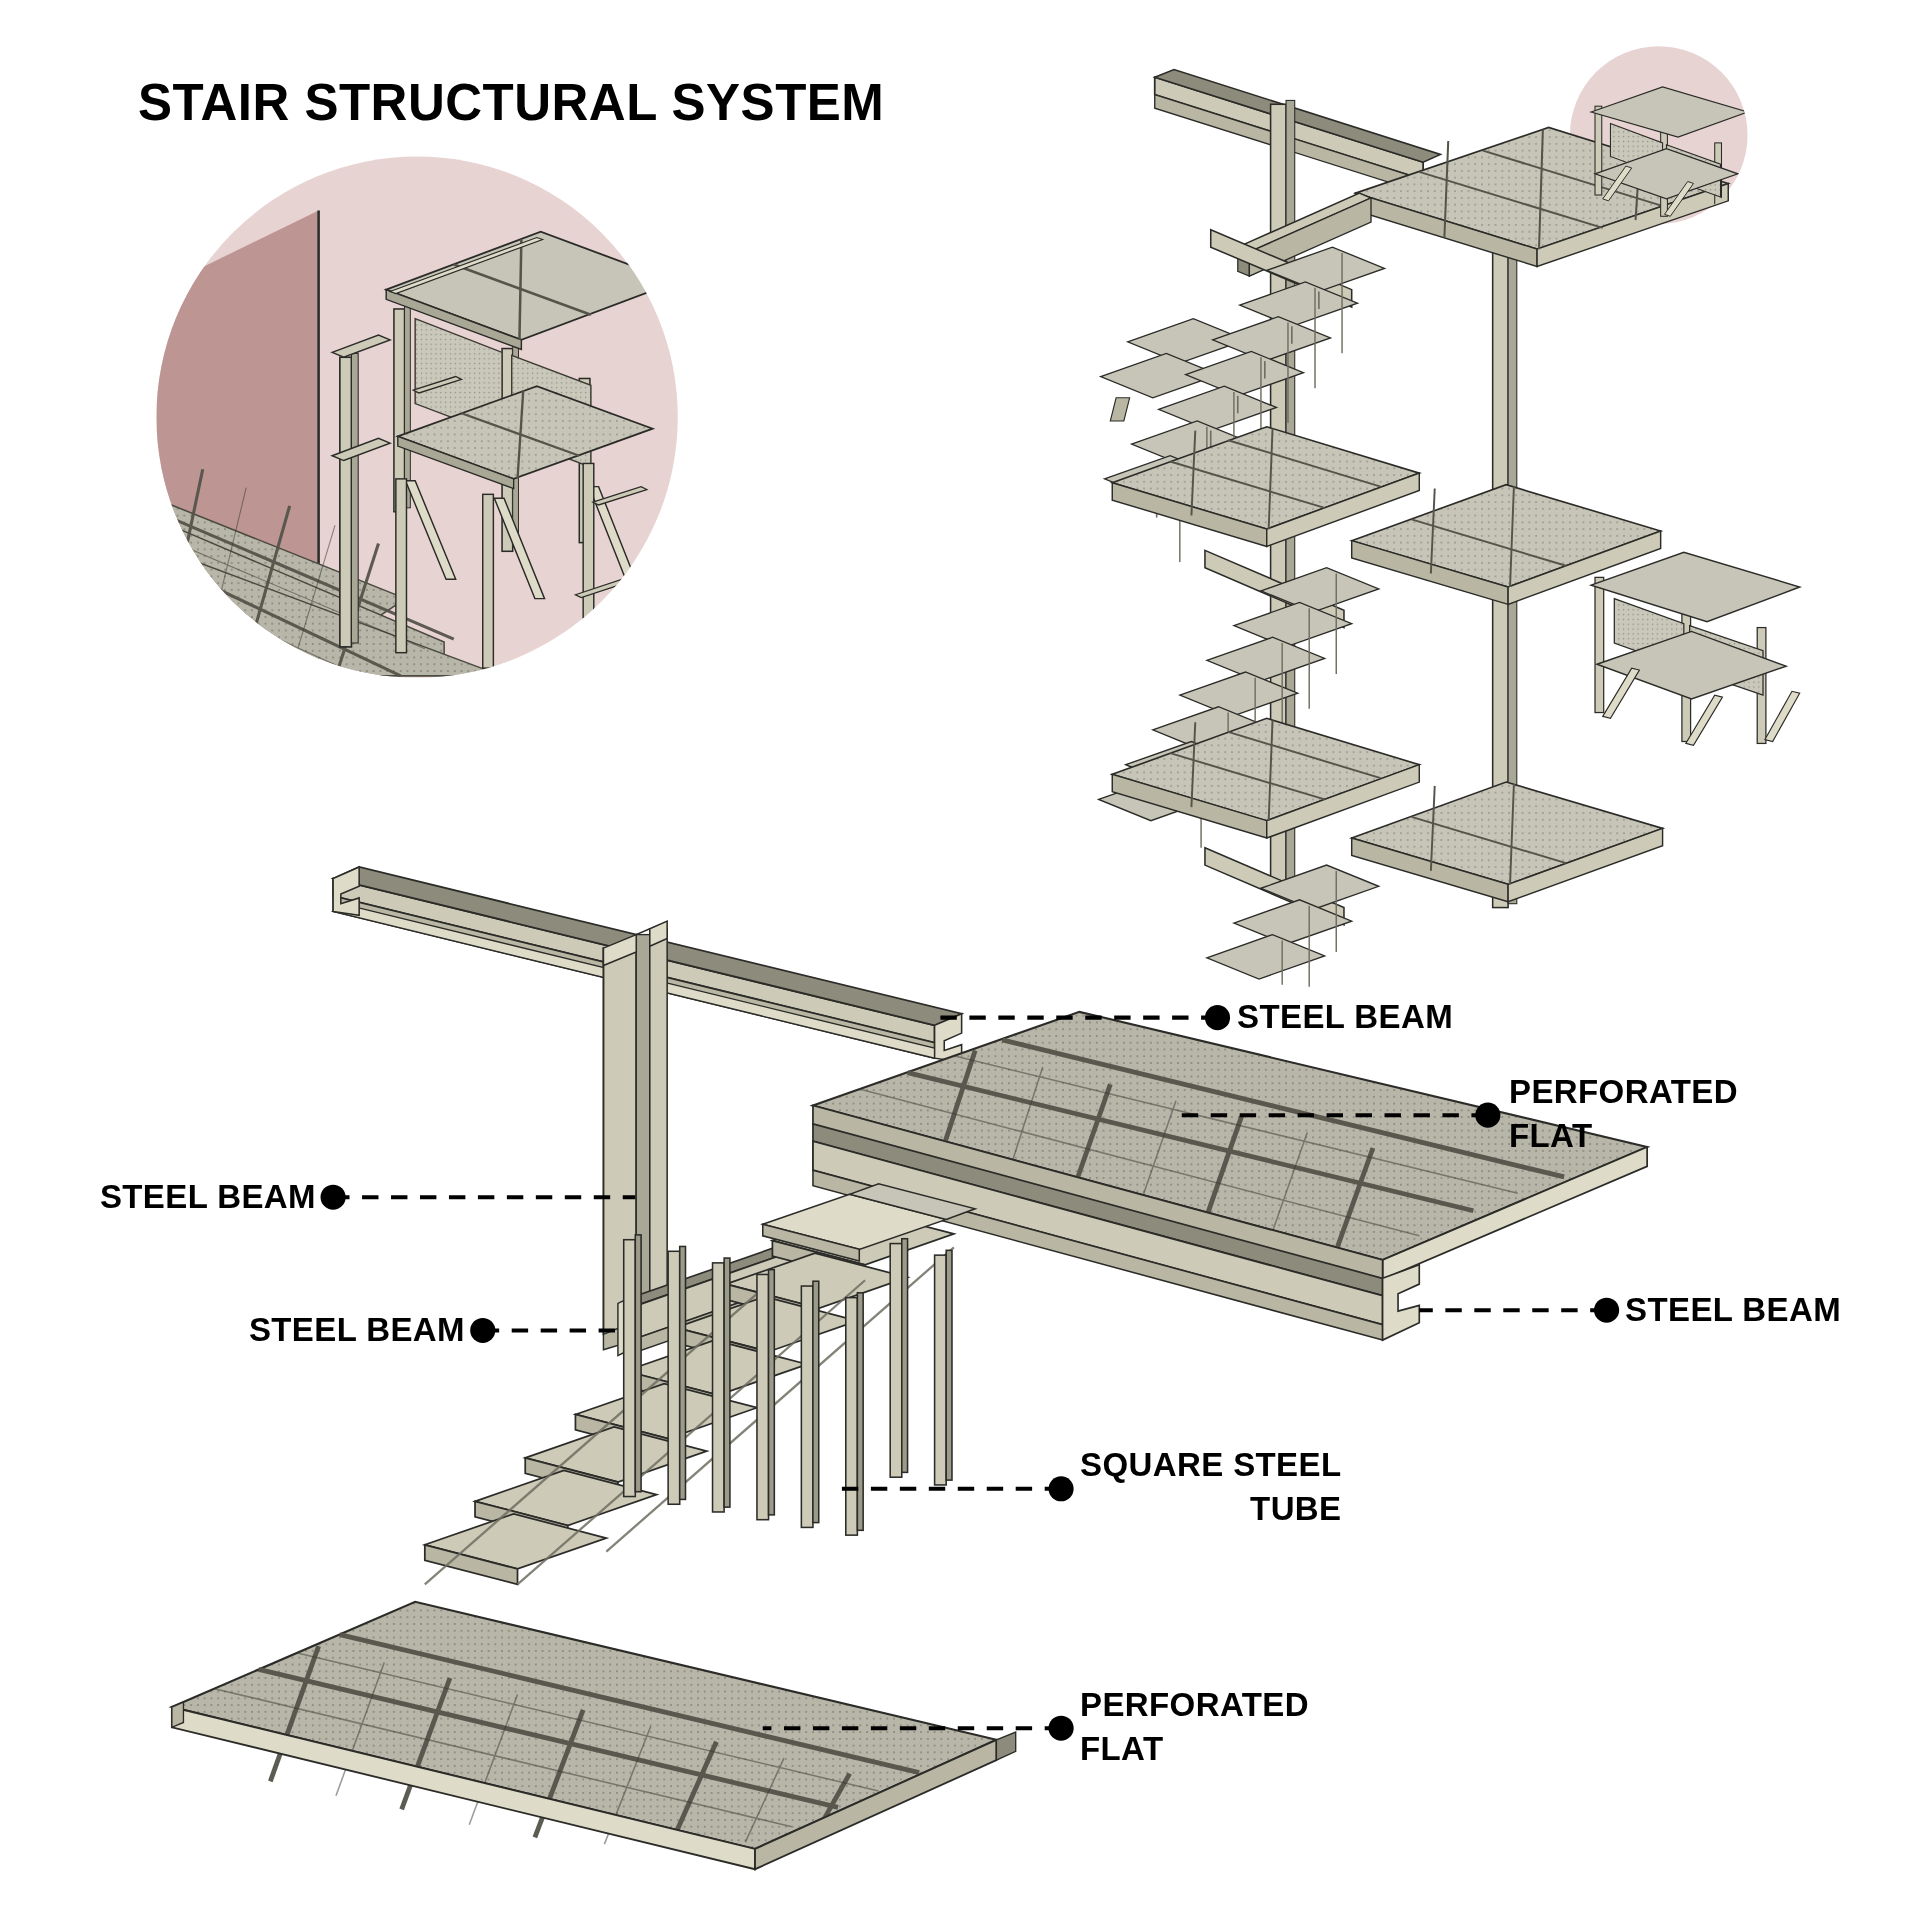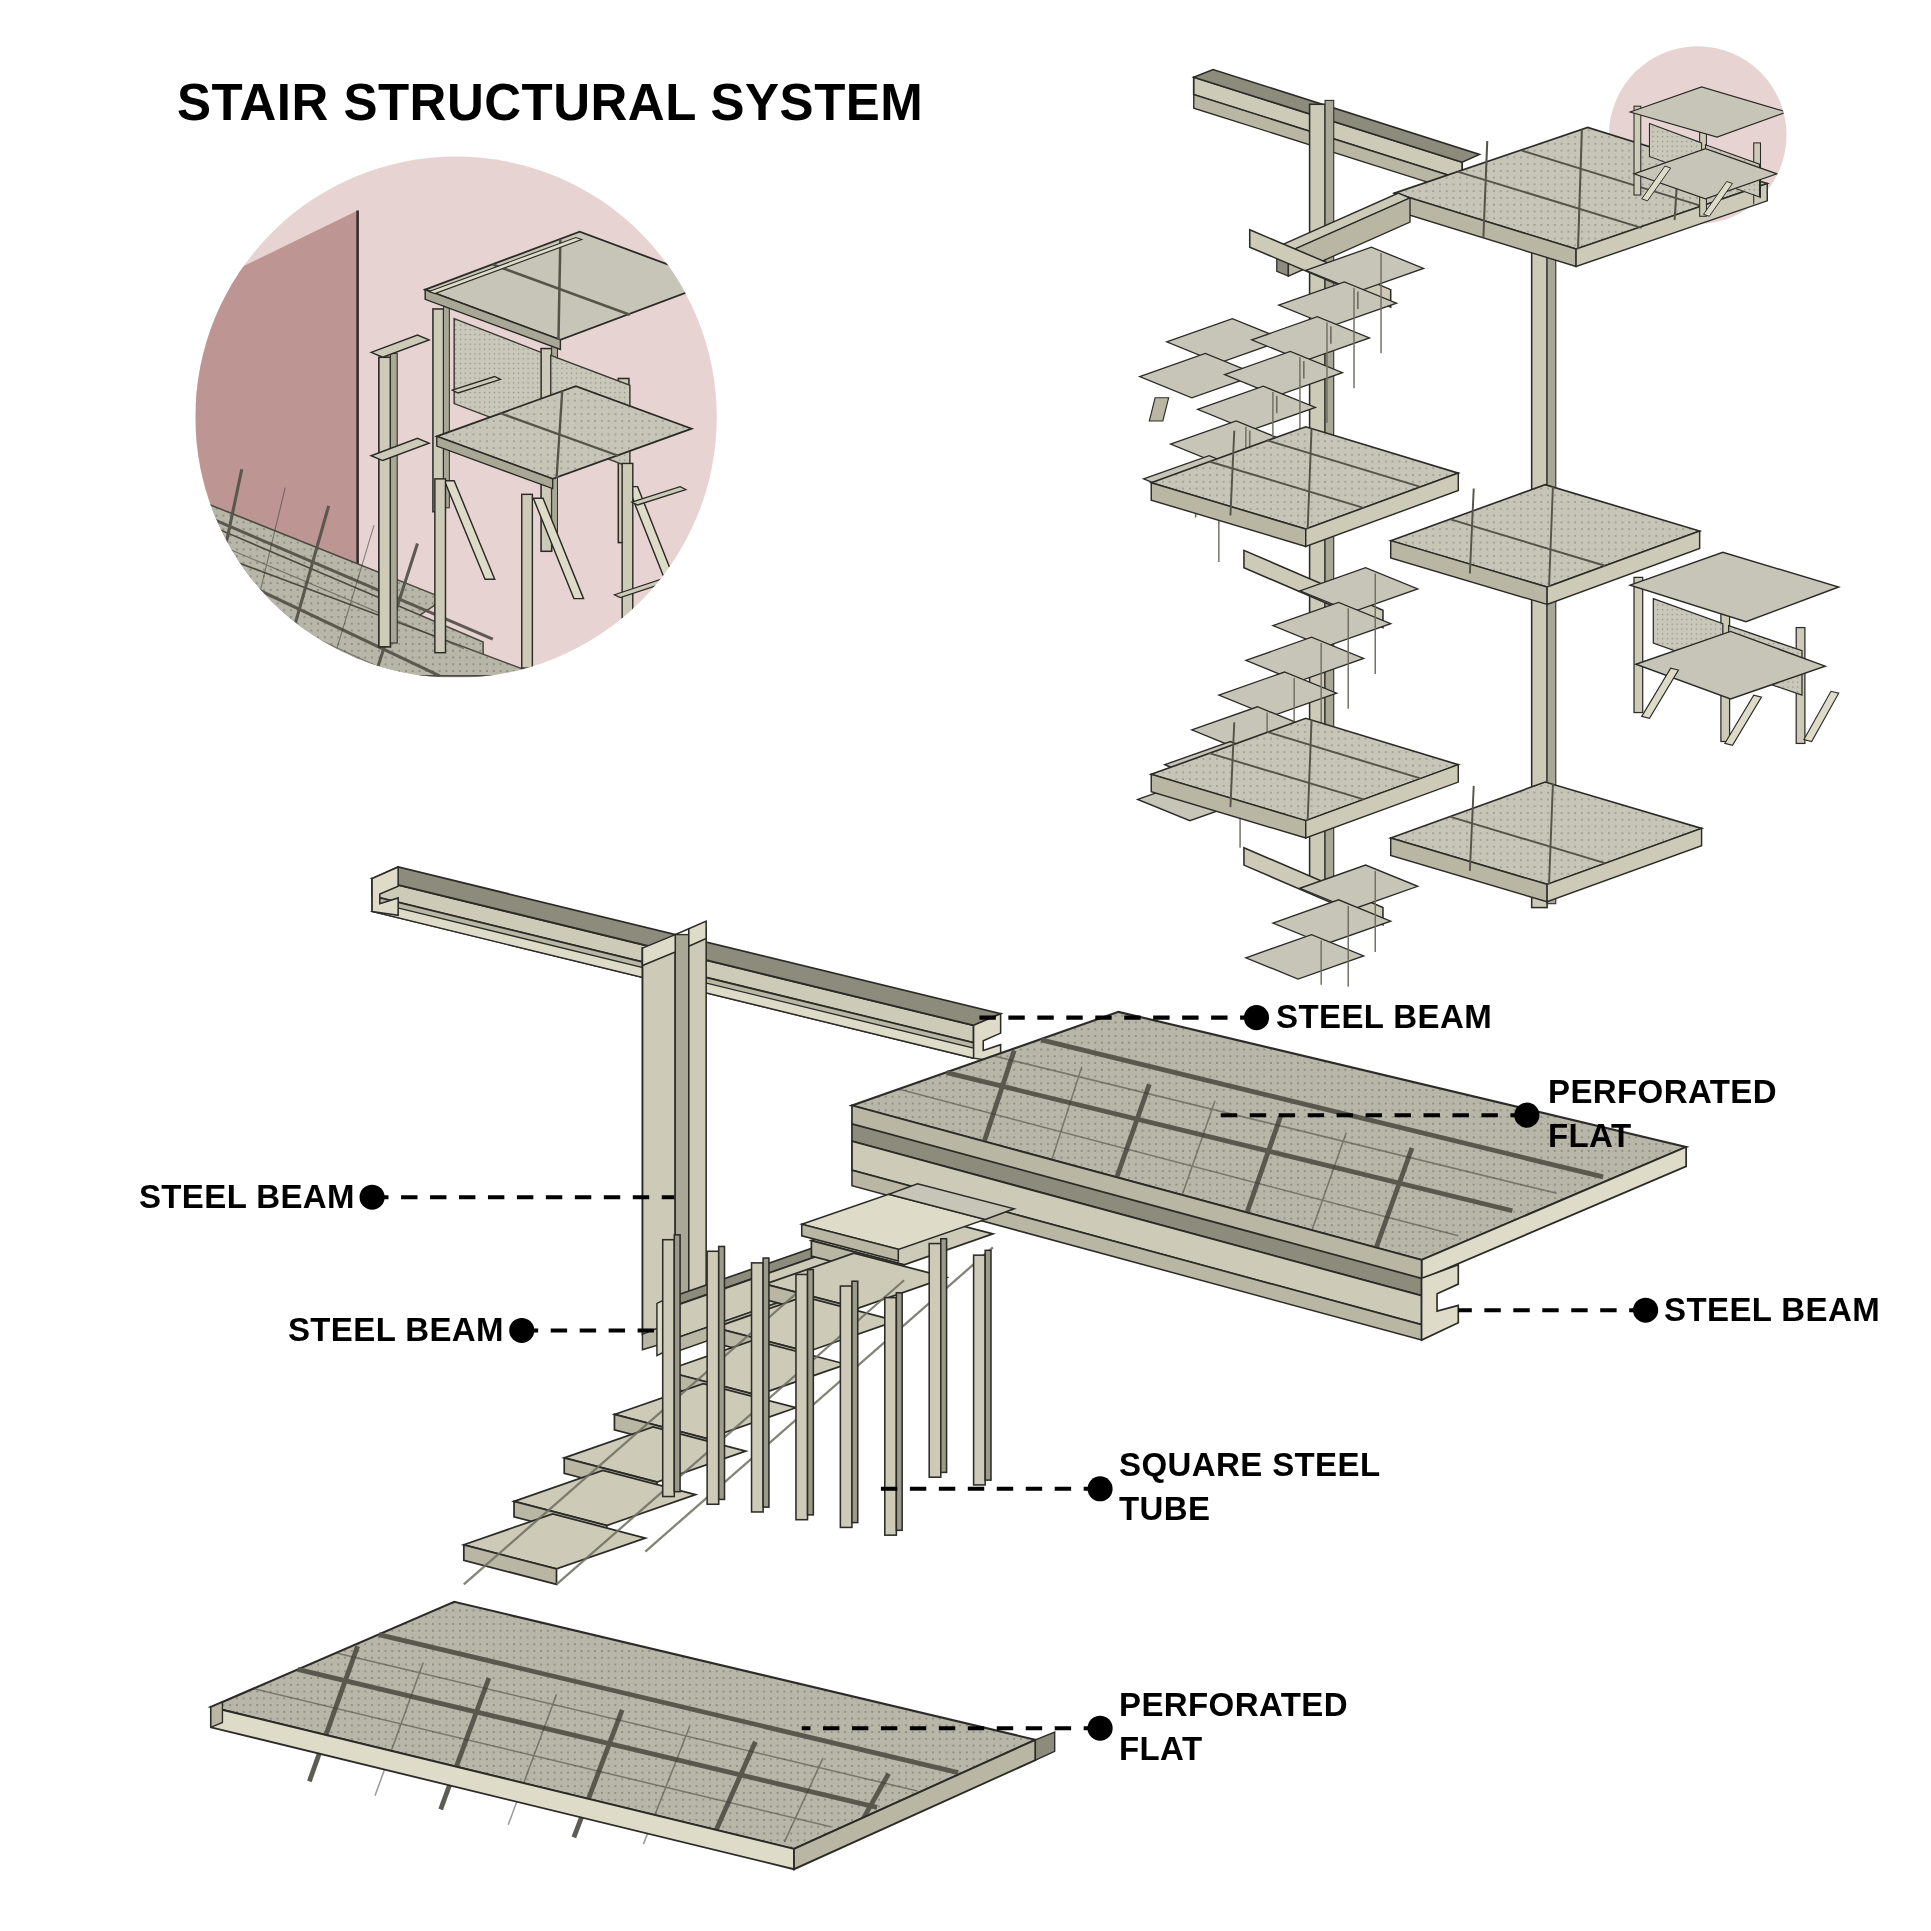--- a/index.html
+++ b/index.html
@@ -1,21 +1,21 @@
 <!DOCTYPE html>
 <html><head>
 <meta charset="utf-8">
 <style>
   html, body { margin:0; padding:0; background:#ffffff; }
   body {
     width:1931px; height:1931px; position:relative; overflow:hidden;
     font-family:"Liberation Sans", sans-serif;
     -webkit-font-smoothing:antialiased;
   }
-  #sheet { position:absolute; inset:0;margin-left:39px; }
+  #sheet { position:absolute; inset:0; }
   #title {
     position:absolute; left:138px; top:73px;
     font-family:"Liberation Sans", sans-serif;
     font-weight:700; font-size:51px; letter-spacing:0.5px;
     color:#000; white-space:nowrap;
   }
   svg.layer { position:absolute; left:0; top:0; width:1931px; height:1931px; }
   .callout-text {
     position:absolute; color:#000;
     font-family:"Liberation Sans", sans-serif;
@@ -499,18 +499,18 @@
   <div class="callout-text right" style="left:1237px; top:995px;">STEEL BEAM</div>
 
   <div class="callout-text right" style="left:1509px; top:1070px;"><span>PERFORATED</span><br><span>FLAT</span></div>
 
   <div class="callout-text left" style="left:0px; width:316px; top:1175px;">STEEL BEAM</div>
 
   <div class="callout-text left" style="left:0px; width:465px; top:1308px;">STEEL BEAM</div>
 
   <div class="callout-text right" style="left:1625px; top:1288px;">STEEL BEAM</div>
 
-  <div class="callout-text right" style="left:1080px; top:1443px;"><span>SQUARE STEEL</span><br><span>TUBE</span></div>
+  <div class="callout-text right" style="left:1080px; top:1443px;text-align:right;"><span>SQUARE STEEL</span><br><span>TUBE</span></div>
 
   <div class="callout-text right" style="left:1080px; top:1683px;"><span>PERFORATED</span><br><span>FLAT</span></div>
 
 </div>
 
 
 </body></html>

